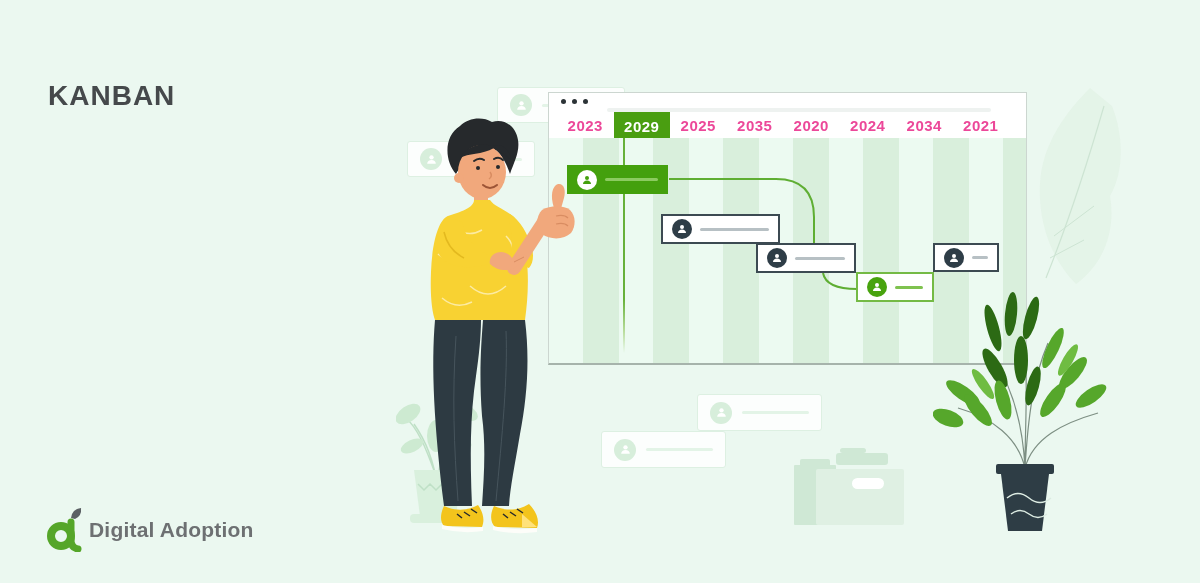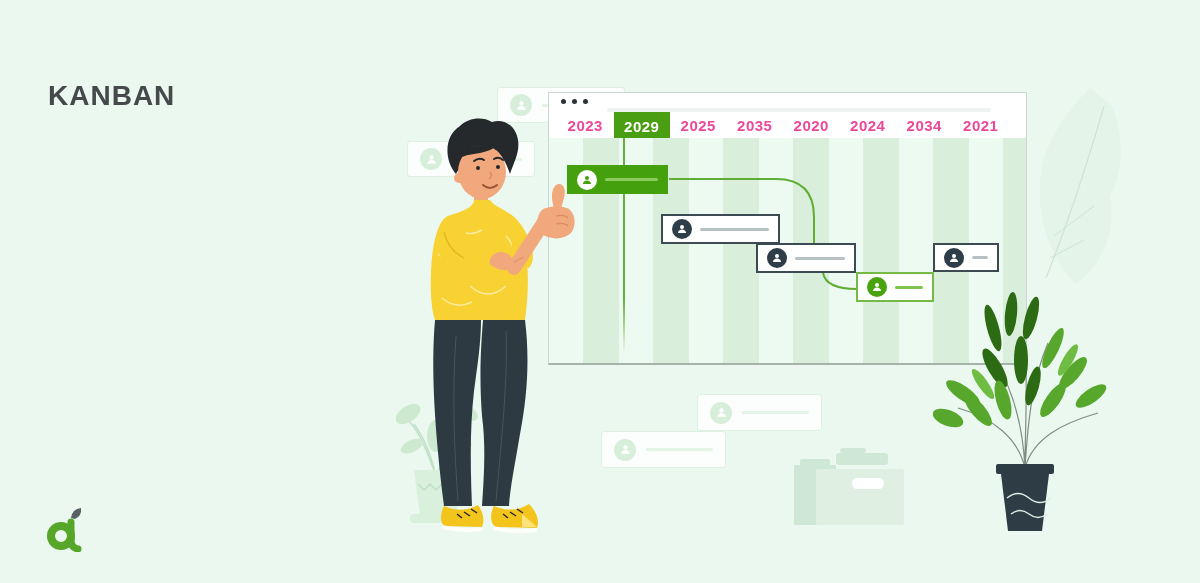--- a/index.html
+++ b/index.html
@@ -272,15 +272,16 @@
     <path d="M68,186 L116,186 L109,243 L75,243 Z" fill="#2e3d45"></path>
     <path d="M74,210 q11,-9 22,0 t22,0 M78,226 q9,-7 18,0 t18,0" stroke="#dcebe2" stroke-width="1.5" fill="none"></path>
   </svg>
 
   <div class="brand">
     <svg width="38" height="44" viewBox="0 0 38 44">
       <path d="M27,10 q1,-9 10,-10 q1,8 -6,11 z" fill="#5b6064"></path>
       <circle cx="17" cy="28" r="10" fill="none" stroke="#55a629" stroke-width="8"></circle>
       <path d="M27,14 v18 q0,8 7,9" fill="none" stroke="#55a629" stroke-width="7" stroke-linecap="round"></path>
     </svg>
+    <span class="brand-text">Digital Adoption</span>
   </div>
 
 </div>
 
 </body></html>

